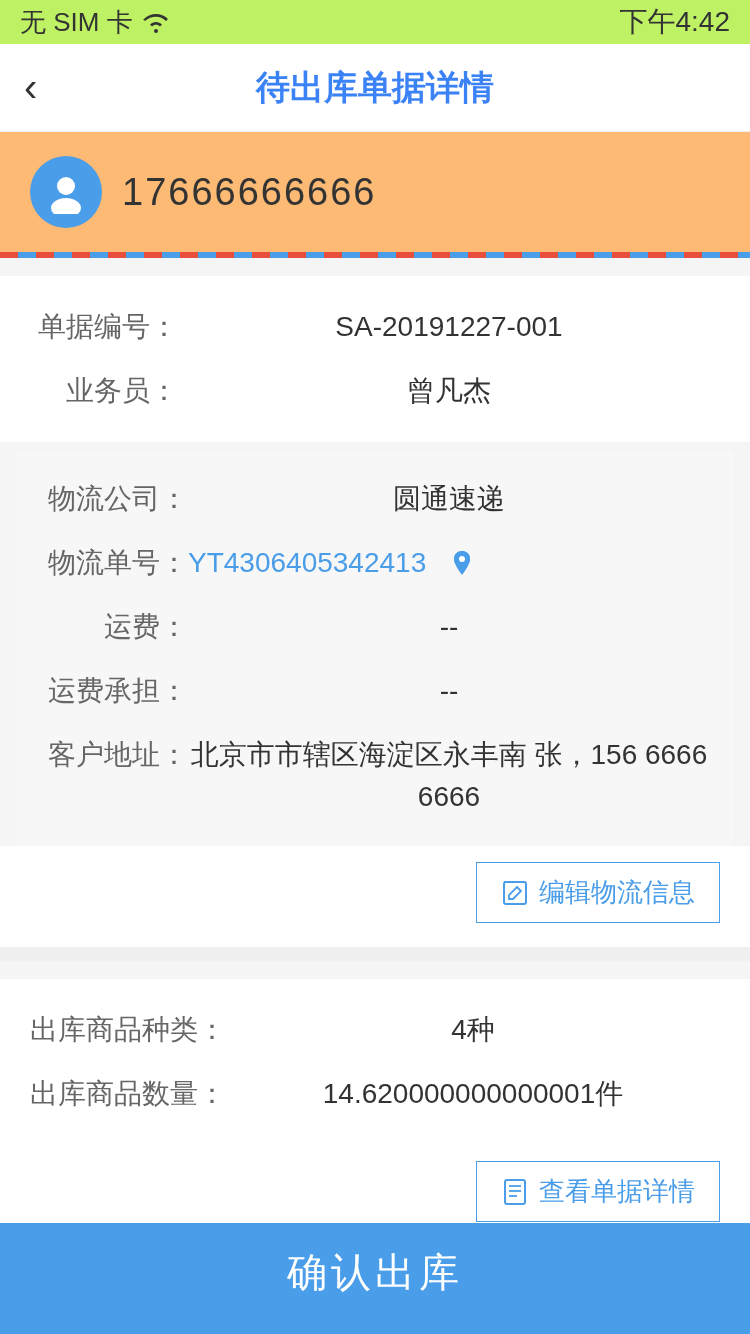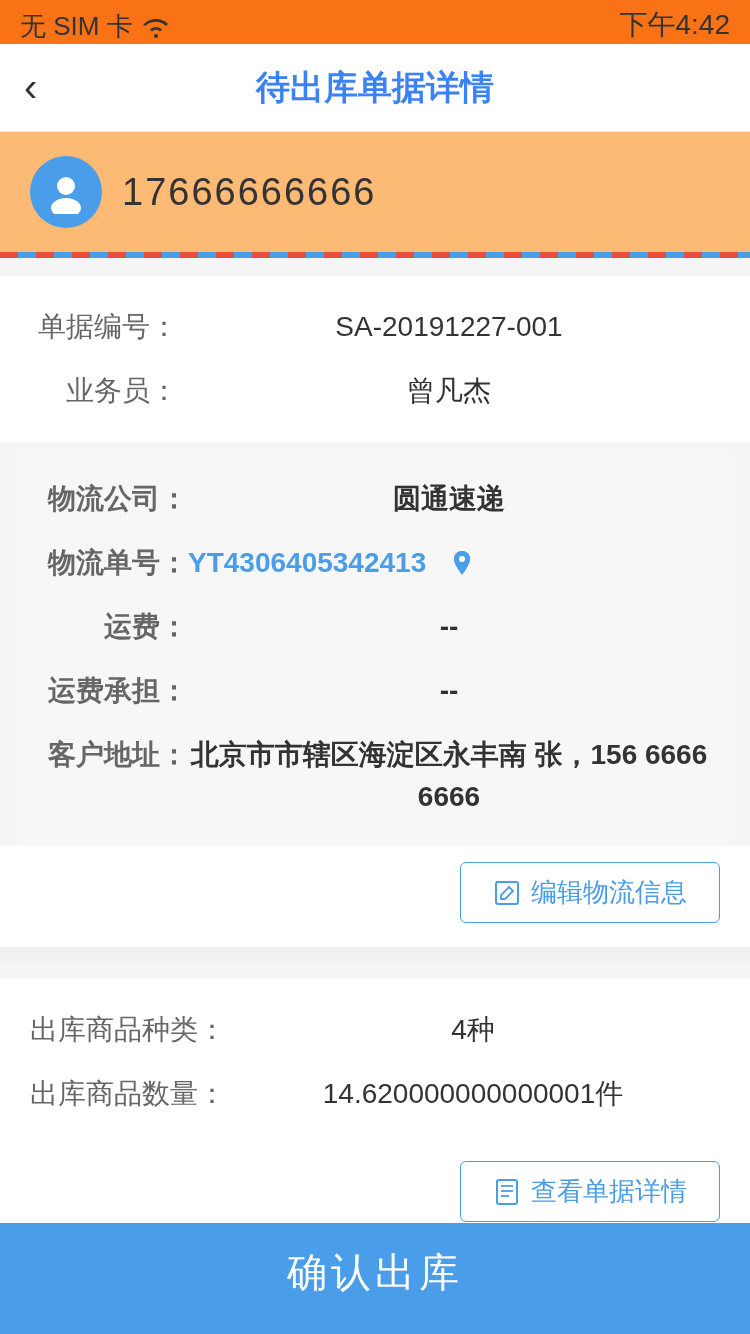--- a/index.html
+++ b/index.html
@@ -9,23 +9,23 @@
       min-height: 1334px;
       font-family: -apple-system, 'PingFang SC', 'Helvetica Neue', Arial, sans-serif;
       background: #f5f5f5;
       font-size: 28px;
       color: #333;
     }
 
     
     .status-bar {
       height: 44px;
-      background: #f97316;
-      display: flex;
-      align-items: flex-end;
+      background: #bef264;
+      display: flex;
+      align-items: center;
       justify-content: space-between;
       padding: 0 20px;
       font-size: 26px;
       color: #333;
     }
     .status-left { display: flex; align-items: center; gap: 8px; }
     .status-center { font-weight: 500; font-size: 28px; }
     .status-right { display: flex; align-items: center; gap: 6px; font-size: 24px; }
 
     
@@ -130,22 +130,22 @@
     .action-row {
       display: flex;
       justify-content: flex-end;
       padding: 16px 30px 24px;
       background: #fff;
     }
     .btn-outline {
       border: 1.5px solid #4a9de8;
       color: #4a9de8;
       background: #fff;
-      border-radius: 6px;
-      padding: 12px 32px;
+      border-radius: 0;
+      padding: 12px 24px;
       font-size: 26px;
       display: flex;
       align-items: center;
       gap: 10px;
       cursor: pointer;
     }
 
     
     .section-sep {
       height: 14px;
@@ -212,21 +212,21 @@
   <div class="info-row">
     <span class="info-label">单据编号：</span>
     <span class="info-value">SA-20191227-001</span>
   </div>
   <div class="info-row">
     <span class="info-label">业务员：</span>
     <span class="info-value">曾凡杰</span>
   </div>
 </div>
 
-<div class="section" style="margin-top:8px; background:#f7f7f7; border-radius:8px; margin-left:16px; margin-right:16px; padding:28px 24px;font-weight:bold;">
+<div class="section" style="margin-top:8px; background:#f7f7f7; border-radius:8px; margin-left:16px; margin-right:16px; padding:28px 24px;">
   <div class="info-row">
     <span class="info-label">物流公司：</span>
     <span class="info-value">圆通速递</span>
   </div>
   <div class="info-row">
     <span class="info-label">物流单号：</span>
     <span class="info-value tracking-row">
       <span style="color:#4a9de8;">YT43064053424​13</span>
       <svg class="location-pin" viewBox="0 0 40 40" fill="none">
         <circle cx="20" cy="16" r="8" fill="#4a9de8"></circle>

